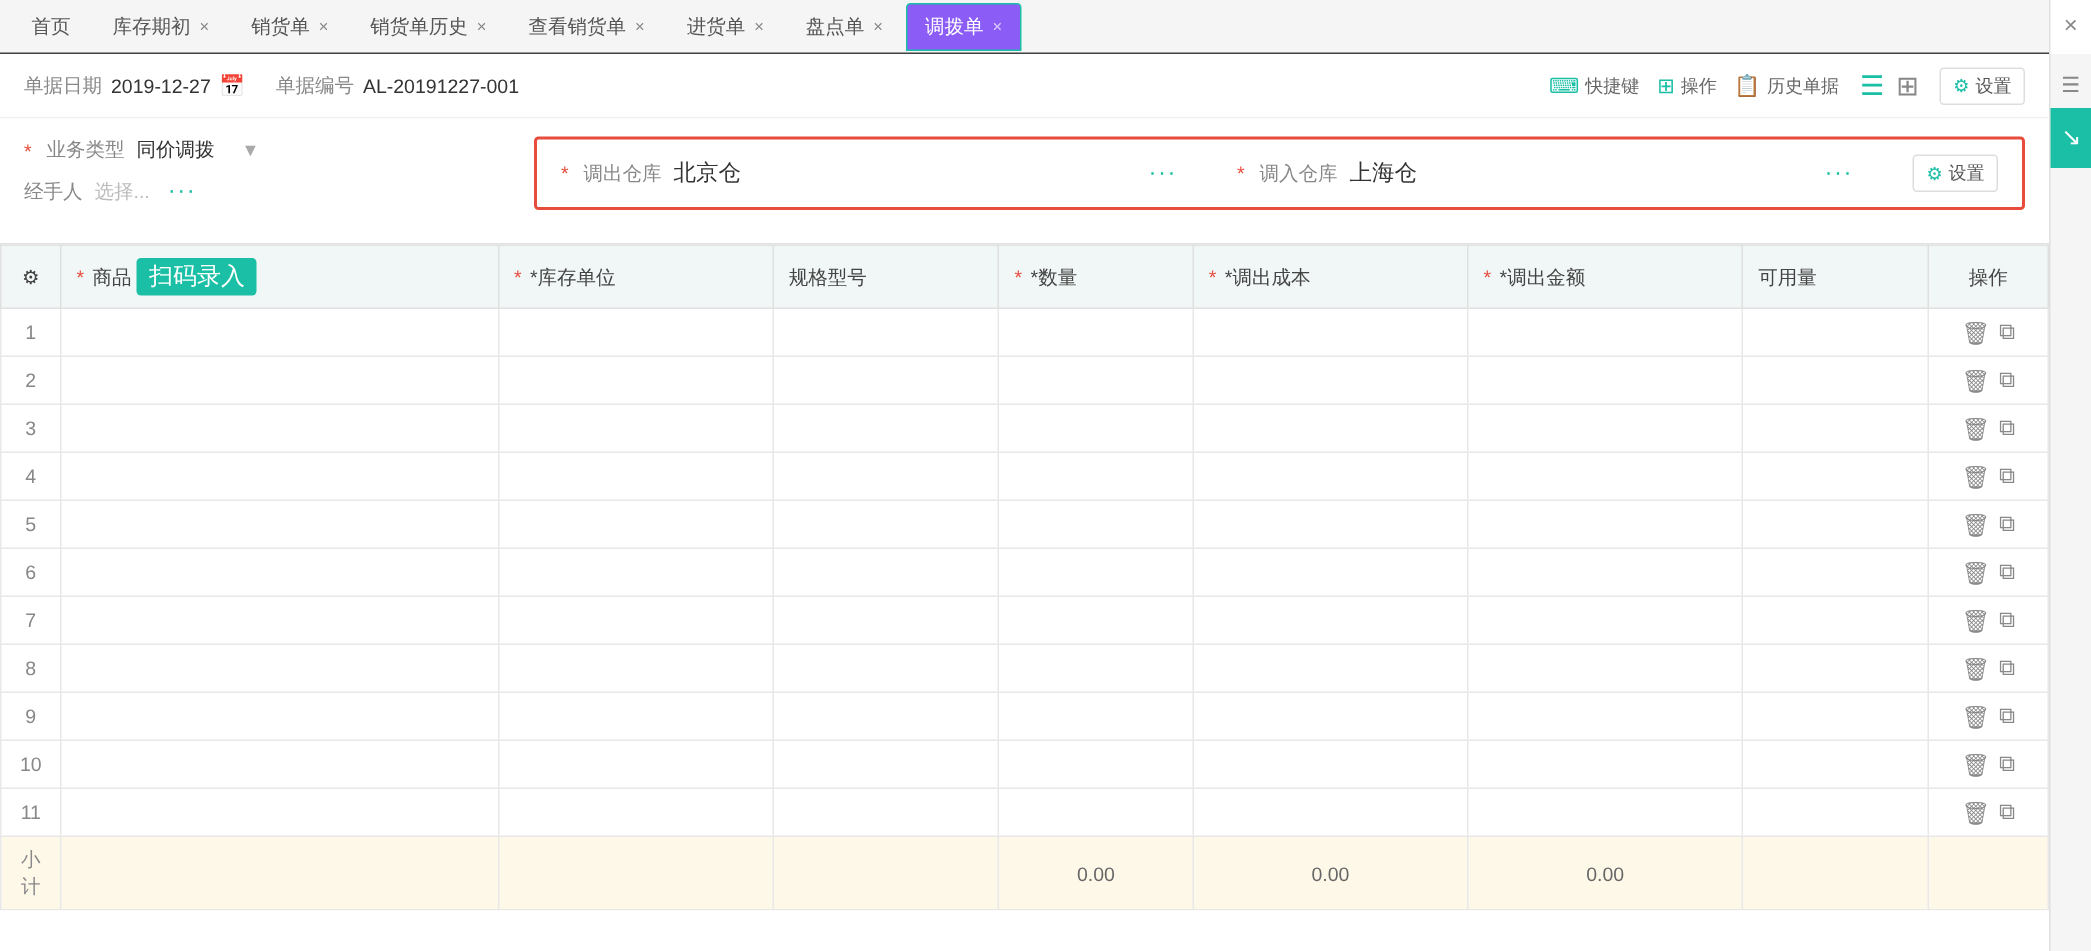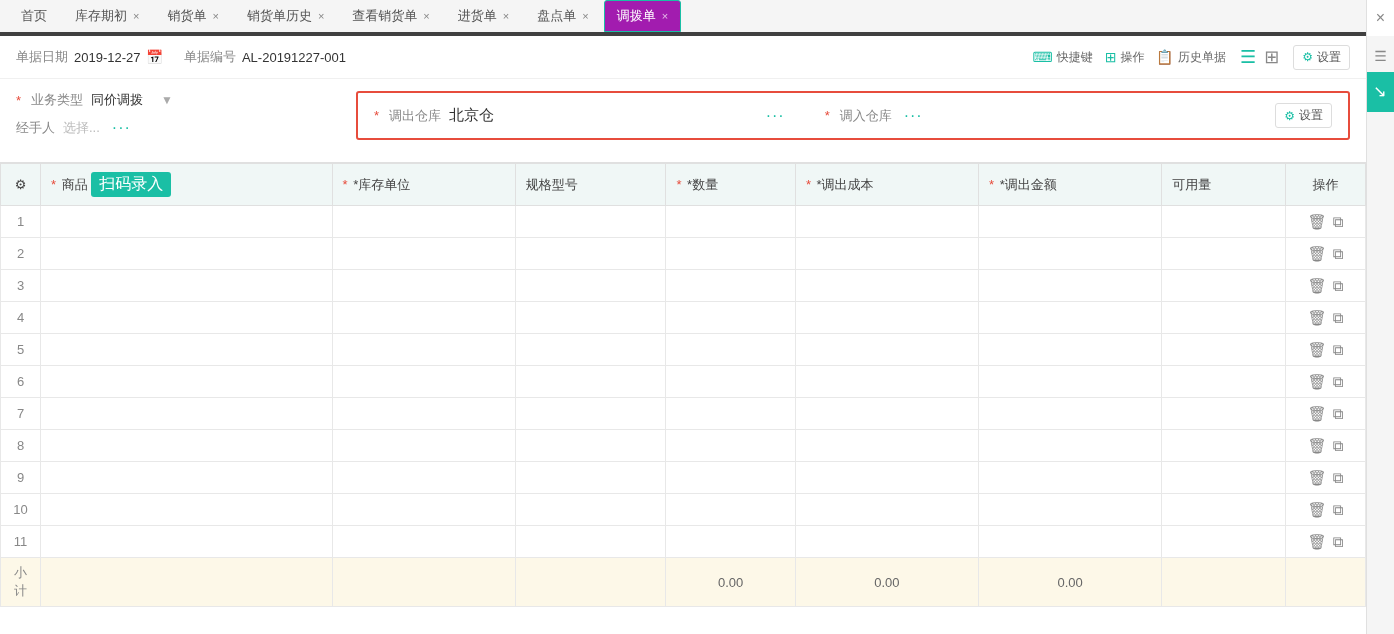--- a/index.html
+++ b/index.html
@@ -2,42 +2,42 @@
 <html><head>
   <meta charset="utf-8">
   <style>
     * { box-sizing: border-box; margin: 0; padding: 0; }
     body { font-family: 'Microsoft YaHei', Arial, sans-serif; font-size: 13px; color: #333; background: #fff; overflow: hidden; }
     
     
     .tab-bar {
       display: flex;
       align-items: center;
-      border-bottom: 4px solid #404040;
+      border-bottom: 1px solid #404040;
       background: #f5f5f5;
       height: 36px;
       padding: 0 8px;
       gap: 2px;
     }
     .tab {
       display: flex;
       align-items: center;
       padding: 0 12px;
       height: 32px;
       border: 1px solid transparent;
       border-radius: 3px 3px 0 0;
       cursor: pointer;
       font-size: 13px;
       color: #555;
       background: transparent;
       gap: 6px;
       white-space: nowrap;
     }
     .tab.active {
-      background: #a21caf;
+      background: #8b5cf6;
       color: #fff;
       border-color: #1abfa5;
     }
     .tab .close-icon {
       font-size: 11px;
       color: inherit;
       opacity: 0.7;
       cursor: pointer;
     }
     
@@ -417,20 +417,21 @@
       <div class="warehouse-section">
         <div class="warehouse-field">
           <span class="required-star">*</span>
           <span class="field-label">调出仓库</span>
           <span class="warehouse-value">北京仓</span>
           <span class="more-dots">···</span>
         </div>
         <div class="warehouse-field">
           <span class="required-star">*</span>
           <span class="field-label">调入仓库</span>
+          <span class="warehouse-value">上海仓</span>
           <span class="more-dots">···</span>
         </div>
         <div class="settings-btn" style="margin-left:auto;">
           <span style="color:#1abfa5;">⚙</span>
           <span>设置</span>
         </div>
       </div>
     </div>
   </div>
 

